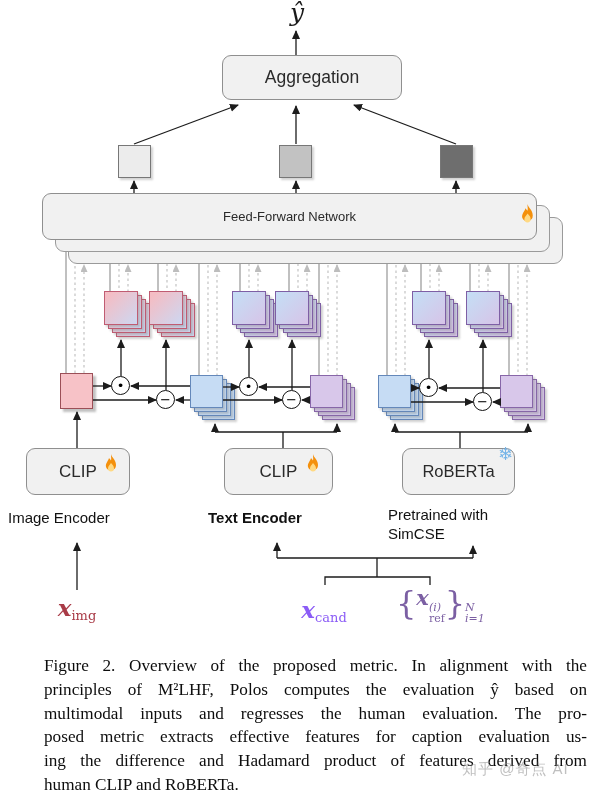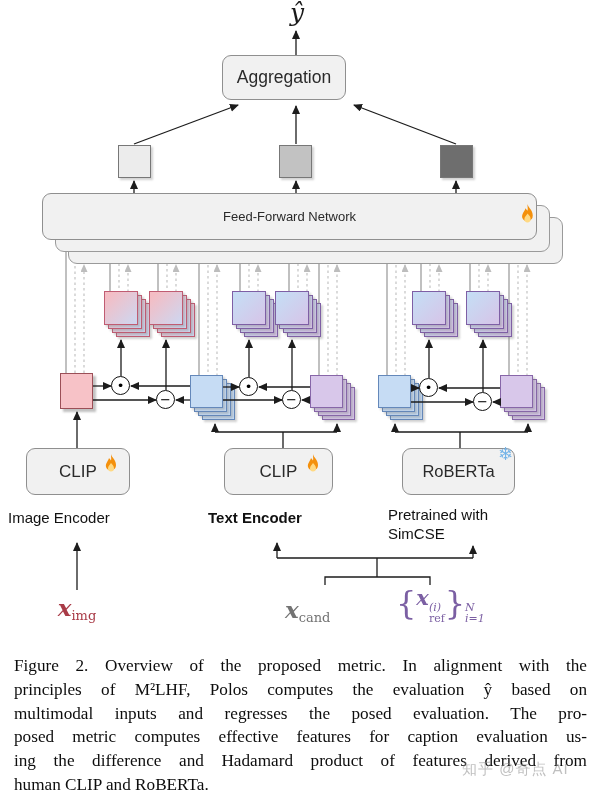--- a/index.html
+++ b/index.html
@@ -50,21 +50,21 @@
   .msub{font-size:13px;font-weight:normal;}
   .flame{position:absolute;z-index:5;}
   .snow{position:absolute;z-index:5;font-family:"DejaVu Sans",sans-serif;color:#74b4e8;font-size:18px;line-height:1;}
   .stackscript{display:inline-flex;flex-direction:column;align-items:flex-start;vertical-align:-6px;
                font-size:11px;line-height:11px;}
   .brace{font-size:32px;font-weight:normal;line-height:30px;vertical-align:-9px;}
 
   
   #caption{position:absolute;left:14px;top:654px;width:573px;z-index:4;
            font-family:"Liberation Serif",serif;font-size:17.2px;color:#0d0d0d;}
-  .cap-line{line-height:23.8px;text-align:justify;text-align-last:justify;white-space:normal;}
+  .cap-line{line-height:23.8px;text-align:justify;text-align-last:justify;white-space:normal;margin-left:30px;}
   .cap-line.last{text-align-last:left;}
 
   #watermark{position:absolute;left:462px;top:760px;z-index:6;font-size:15px;letter-spacing:1px;
              color:rgba(140,140,140,.55);}
 </style>
 </head>
 <body>
 
 <div id="page">
 
@@ -260,21 +260,21 @@
       <span>−</span>
     </div>
   <div class="op" style="left:419px;top:378px;">
       <span>•</span>
     </div>
   <div class="op" style="left:473px;top:392px;">
       <span>−</span>
     </div>
 
   <div class="yhat" style="left:282px;top:-2px;width:30px;text-align:center;">ŷ</div>
-  <div class="pbox z2" style="left:222px;top:55px;width:124px;height:45px;">
+  <div class="pbox z2" style="left:222px;top:55px;width:180px;height:45px;">
     <span class="lbl" style="font-size:17.5px;">Aggregation</span>
   </div>
 
   <div class="pbox z4" style="left:26px;top:448px;width:104px;height:47px;">
     <span class="lbl" style="font-size:17px;">CLIP</span>
     <svg class="flame" style="left:76px;top:5px;" width="16" height="20" viewBox="0 0 16 20">
       <path d="M8 0 C8.5 3.5 13 5.5 13 11 A5.2 5.2 0 0 1 3 13 C2.2 9 5.5 7 6 4 C6.8 5.2 7.6 5.6 8 6.5 C8.6 4.5 7.8 2 8 0 Z" fill="#f4900c"></path>
       <path d="M8 9 C9.5 11 11 11.5 11 14.5 A3 3 0 0 1 5 14.5 C5 12 7 11 8 9 Z" fill="#ffd983"></path>
     </svg>
   </div>
@@ -293,37 +293,37 @@
   <div class="sublbl" style="left:8px;top:508px;">Image Encoder</div>
   <div class="sublbl" style="left:208px;top:508px;font-weight:bold;">Text Encoder</div>
   <div class="sublbl" style="left:388px;top:505px;">
     <div>Pretrained with</div>
     <div>SimCSE</div>
   </div>
 
   <div class="mathlbl" style="left:40px;top:594px;width:74px;text-align:center;color:#a93b47;">
     <span class="mvar">x</span><sub class="msub">img</sub>
   </div>
-  <div class="mathlbl" style="left:285px;top:596px;width:78px;color:#737373;">
+  <div class="mathlbl" style="left:285px;top:596px;width:78px;text-align:center;color:#8b5cf6;">
     <span class="mvar">x</span><sub class="msub">cand</sub>
   </div>
   <div class="mathlbl" style="left:396px;top:585px;color:#7b5fa3;white-space:nowrap;">
     <span class="brace">{</span><span class="mvar" style="font-size:21px;">x</span><span class="stackscript">
         <span style="font-style:italic;">(i)</span>
         <span>ref</span>
       </span><span class="brace">}</span><span class="stackscript" style="font-style:italic;">
         <span>N</span>
         <span>i=1</span>
       </span>
   </div>
 
   <div id="caption">
     <div class="cap-line">Figure 2. Overview of the proposed metric. In alignment with the</div>
     <div class="cap-line">principles of M²LHF, Polos computes the evaluation ŷ based on</div>
-    <div class="cap-line">multimodal inputs and regresses the posed evaluation. The pro-</div>
-    <div class="cap-line">posed metric computes effective features for caption evaluation us-</div>
+    <div class="cap-line">multimodal inputs and regresses the human evaluation. The pro-</div>
+    <div class="cap-line">posed metric extracts effective features for caption evaluation us-</div>
     <div class="cap-line">ing the difference and Hadamard product of features derived from</div>
     <div class="cap-line last">human CLIP and RoBERTa.</div>
   </div>
 
   <div id="watermark">知乎 @奇点 AI</div>
 
 </div>
 
 </body></html>

